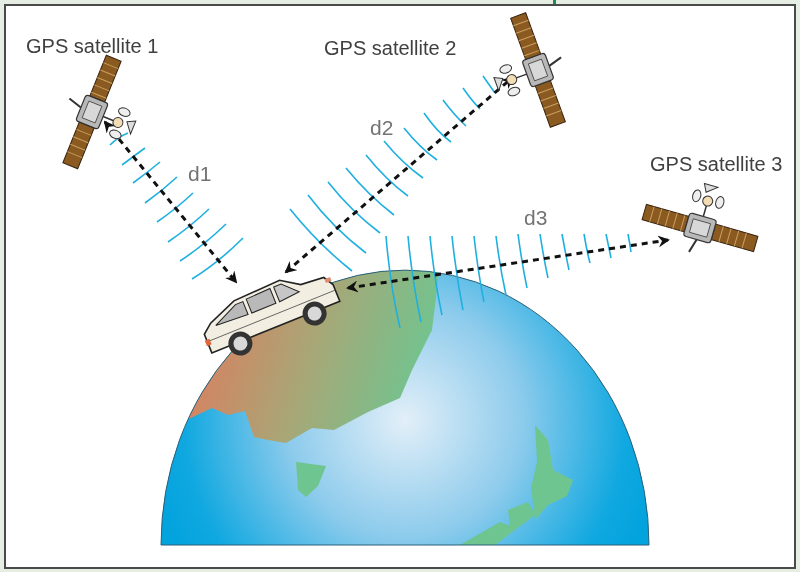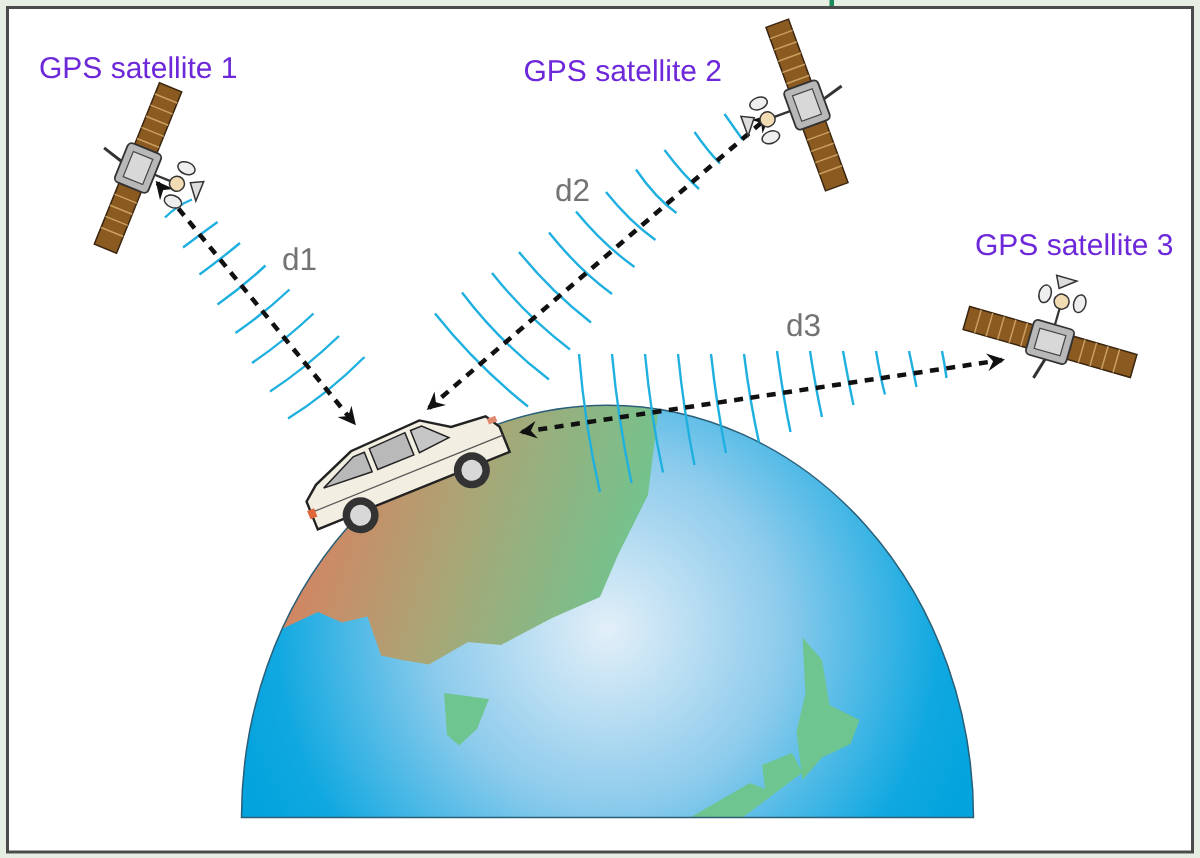--- a/index.html
+++ b/index.html
@@ -1,20 +1,20 @@
 <!DOCTYPE html>
 <html><head>
 <meta charset="utf-8">
 <style>
   html, body { margin:0; padding:0; }
   body { width:800px; height:572px; background:#e6ede2; position:relative; overflow:hidden; font-family:"Liberation Sans", sans-serif; }
   .frame { position:absolute; left:4px; top:4px; width:788px; height:561px; background:#ffffff; border:2px solid #4a4a4a; box-sizing:content-box; }
   .topline { position:absolute; left:553px; top:0; width:3px; height:5px; background:#1d8a5a; }
   svg.scene { position:absolute; left:0; top:0; }
-  .label { position:absolute; color:#6d28d9; font-size:20px; white-space:nowrap; }
+  .label { position:absolute; color:#404040; font-size:20px; white-space:nowrap; }
   .dlabel { position:absolute; color:#737373; font-size:21px; }
 </style>
 </head>
 <body>
 
 <div class="topline"></div>
 <div class="frame"></div>
 
 <svg class="scene" width="800" height="572" viewBox="0 0 800 572">
   <defs>
@@ -149,18 +149,18 @@
     <rect x="-72" y="4" width="5" height="6" fill="#e0673a"></rect>
     <rect x="62" y="-8" width="6" height="4" fill="#e08a70"></rect>
     <circle cx="-40" cy="20" r="12" fill="#333"></circle>
     <circle cx="-40" cy="20" r="7" fill="#d8d8d8"></circle>
     <circle cx="40" cy="20" r="12" fill="#333"></circle>
     <circle cx="40" cy="20" r="7" fill="#d8d8d8"></circle>
   </g>
 </svg>
 
 <div class="label" style="left:26px; top:35px;">GPS satellite 1</div>
-<div class="label" style="left:349px; top:37px;">GPS satellite 2</div>
+<div class="label" style="left:324px; top:37px;">GPS satellite 2</div>
 <div class="label" style="left:650px; top:153px;">GPS satellite 3</div>
 
 <div class="dlabel" style="left:188px; top:162px;text-align:right;">d1</div>
 <div class="dlabel" style="left:370px; top:116px;">d2</div>
 <div class="dlabel" style="left:500px; top:206px;margin-left:24px;">d3</div>
 
 </body></html>

